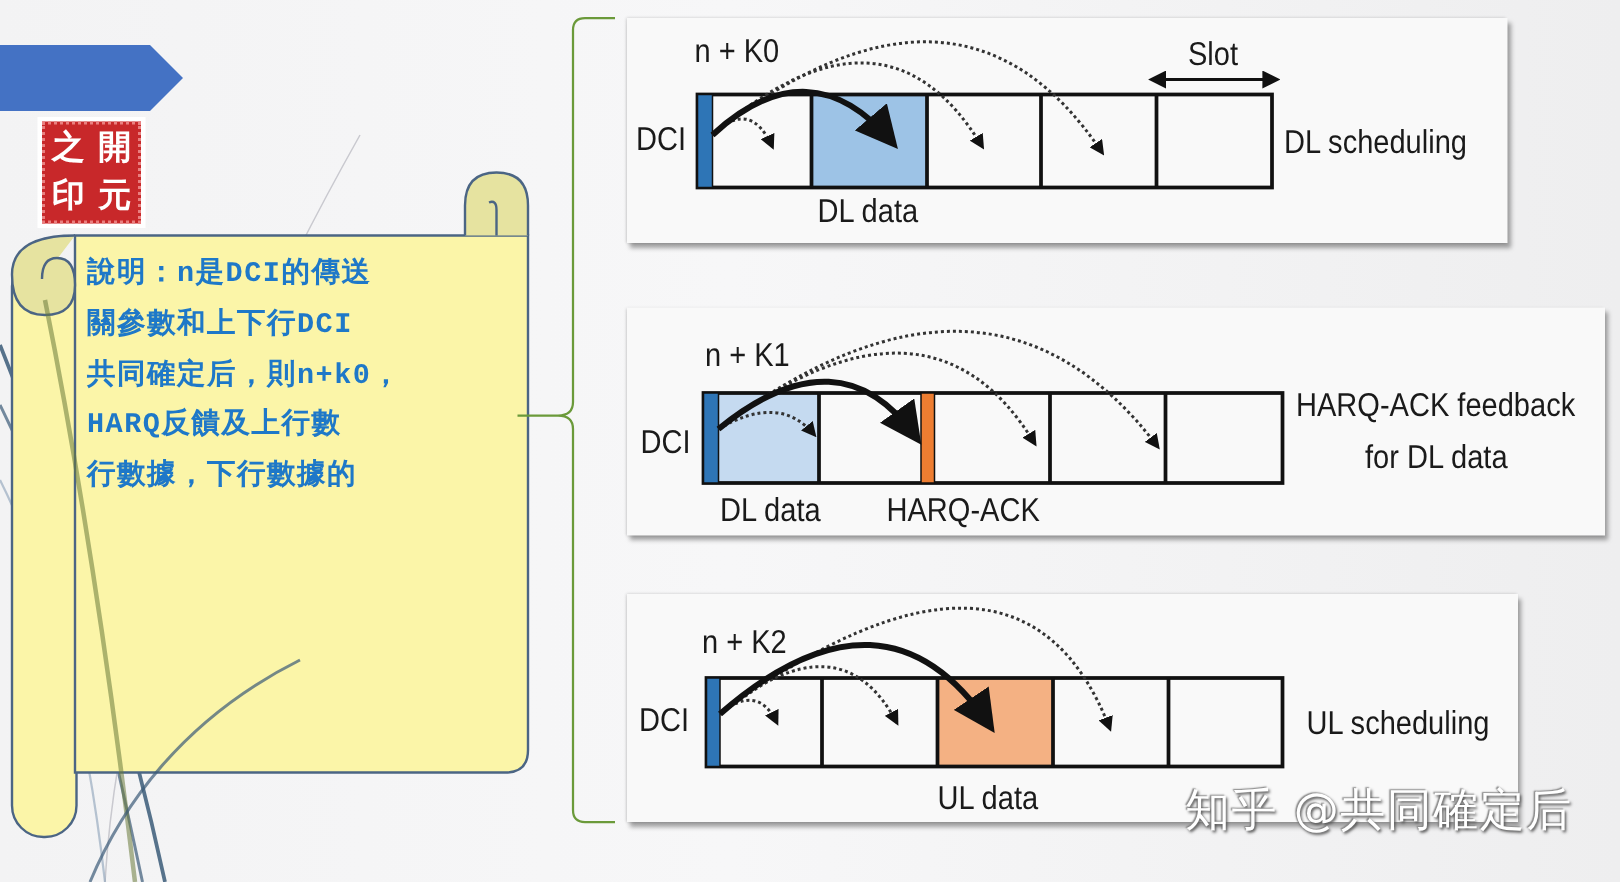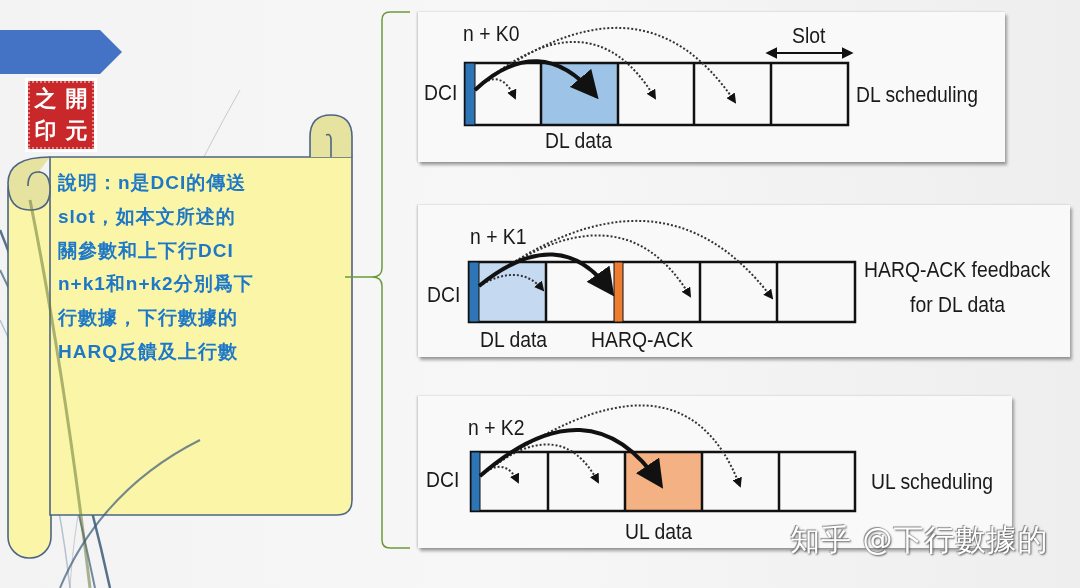--- a/index.html
+++ b/index.html
@@ -17,21 +17,21 @@
     width:100%; height:100%; background:#c8282a; box-sizing:border-box;
     display:grid; grid-template-columns:1fr 1fr; grid-template-rows:1fr 1fr;
     border:2px dotted #e98080;
   }
   .seal-ch {
     color:#fff; font-family:"DejaVu Sans", sans-serif; font-weight:bold;
     font-size:22px; line-height:32px; text-align:center;
   }
   .note-text {
     position:absolute; left:58px; top:166px; width:290px;
-    color:#1e78c8; font-family:Liberation Sans, sans-serif; font-weight:bold;
+    color:#1e78c8; font-family:Liberation Mono, monospace; font-weight:bold;
     font-size:19px; line-height:33.8px; letter-spacing:1px;
   }
   .note-line { white-space:nowrap; display:block; }
   .panel {
     position:absolute; background:#f9f9f9;
     box-shadow: 2px 3px 3px rgba(0,0,0,0.35), -1px 0 2px rgba(0,0,0,0.2);
   }
   .lbl {
     position:absolute; color:#1a1a1a; font-family:"Liberation Sans", sans-serif;
     font-size:22px; white-space:nowrap; transform:scaleX(0.88); transform-origin:left top;
@@ -74,25 +74,24 @@
   <div class="seal-inner">
     <span class="seal-ch">之</span>
     <span class="seal-ch">開</span>
     <span class="seal-ch">印</span>
     <span class="seal-ch">元</span>
   </div>
 </div>
 
 <div class="note-text">
   <span class="note-line">說明：n是DCI的傳送</span>
-  <span class="note-line">slot，如本文所述的</span>
   <span class="note-line">關參數和上下行DCI</span>
-  <span class="note-line">n+k1和n+k2分別爲下</span>
+  <span class="note-line">共同確定后，則n+k0，</span>
+  <span class="note-line">HARQ反饋及上行數</span>
   <span class="note-line">行數據，下行數據的</span>
-  <span class="note-line">HARQ反饋及上行數</span>
 </div>
 
 <div class="panel" style="left:418px; top:12px; width:587px; height:150px;"></div>
 <svg class="deco-svg" width="1080" height="588">
   <defs>
     <marker id="ah" viewBox="0 0 10 10" refX="8" refY="5" markerWidth="5" markerHeight="5" orient="auto">
         <path d="M0,0 L10,5 L0,10 Z" fill="#111"></path>
       </marker>
     <marker id="ahs" viewBox="0 0 10 10" refX="8" refY="5" markerWidth="7" markerHeight="7" orient="auto">
         <path d="M0,0 L10,5 L0,10 Z" fill="#111"></path>
@@ -157,13 +156,13 @@
   <path d="M480,476 Q505,455 518,482" stroke="#333" stroke-width="2" stroke-dasharray="2,2" fill="none" marker-end="url(#ah)"></path>
   <path d="M480,476 Q560,410 598,482" stroke="#333" stroke-width="2" stroke-dasharray="2,2" fill="none" marker-end="url(#ah)"></path>
   <path d="M480,476 Q680,330 740,486" stroke="#333" stroke-width="2" stroke-dasharray="2,2" fill="none" marker-end="url(#ah)"></path>
   <path d="M480,476 Q590,380 660,484" stroke="#111" stroke-width="4" fill="none" marker-end="url(#ahs)"></path>
 </svg>
 <span class="lbl" style="left:468px; top:415px;">n + K2</span>
 <span class="lbl" style="left:426px; top:467px;">DCI</span>
 <span class="lbl" style="left:625px; top:519px;">UL data</span>
 <span class="lbl" style="left:871px; top:469px;">UL scheduling</span>
 
-<div class="watermark">知乎 @下行數據的</div>
+<div class="watermark">知乎 @共同確定后</div>
 
 </body></html>

